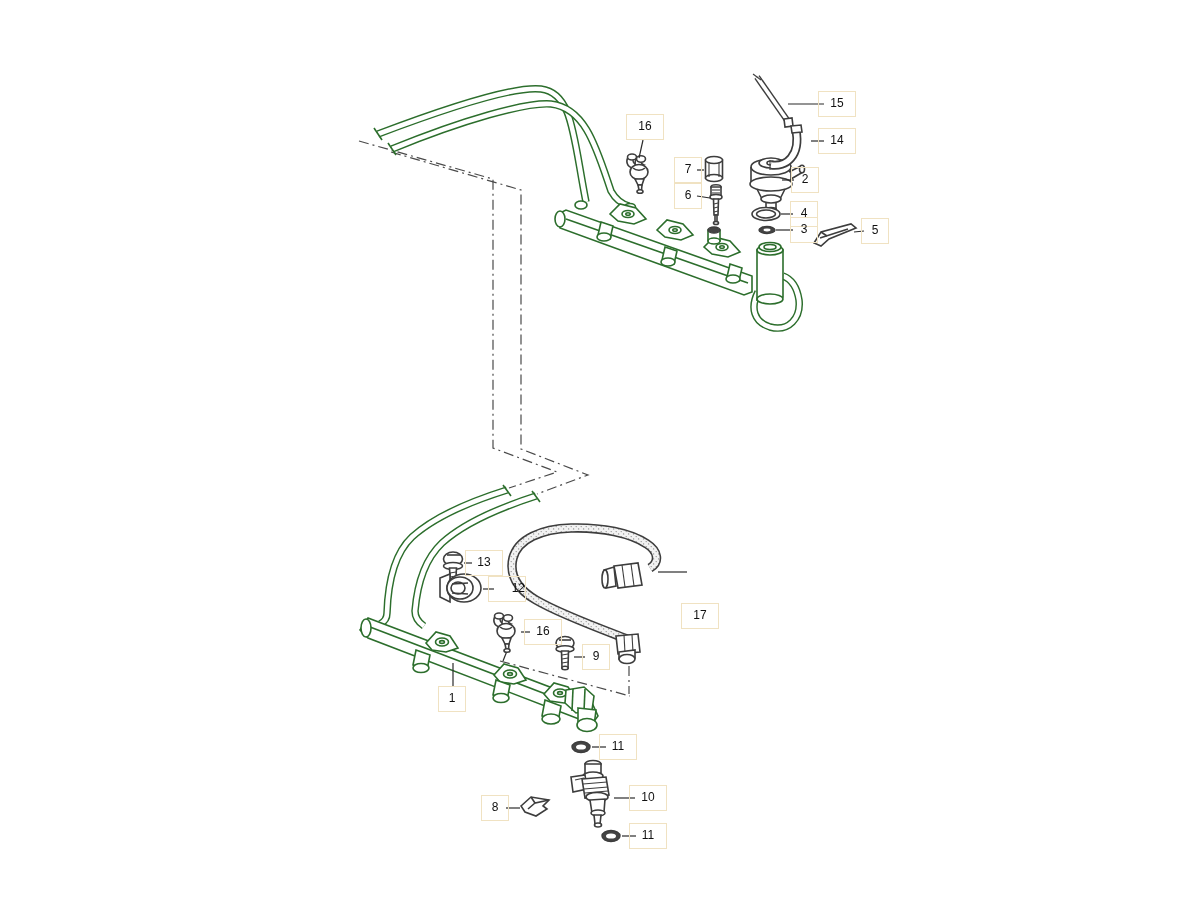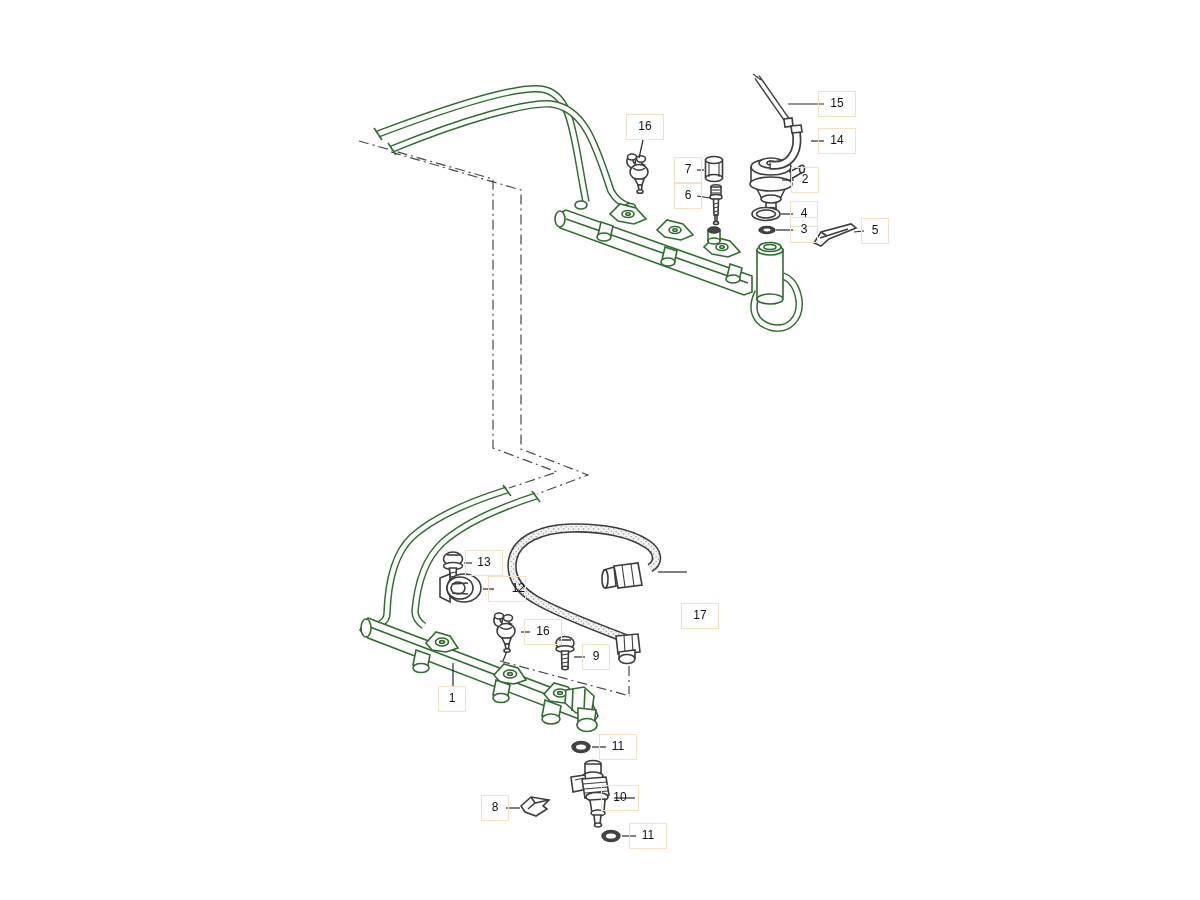--- a/index.html
+++ b/index.html
@@ -343,17 +343,17 @@
       <div class="callout" style="left: 875px; top: 231px; width: 26px;">5</div>
       <div class="callout" style="left: 837px; top: 104px; width: 36px;">15</div>
       <div class="callout" style="left: 837px; top: 141px; width: 36px;">14</div>
       <div class="callout" style="left: 484px; top: 563px; width: 36px;">13</div>
       <div class="callout" style="left: 507px; top: 589px; width: 36px; text-align: right;">12</div>
       <div class="callout" style="left: 543px; top: 632px; width: 36px;">16</div>
       <div class="callout" style="left: 596px; top: 657px; width: 26px;">9</div>
       <div class="callout" style="left: 700px; top: 572px; width: 36px; margin-top: 44px;">17</div>
       <div class="callout" style="left: 452px; top: 699px; width: 26px;">1</div>
       <div class="callout" style="left: 618px; top: 747px; width: 36px;">11</div>
-      <div class="callout" style="left: 620px; top: 798px; width: 36px;">10</div>
+      <div class="callout" style="left: 648px; top: 798px; width: 36px;">10</div>
       <div class="callout" style="left: 495px; top: 808px; width: 26px;">8</div>
       <div class="callout" style="left: 648px; top: 836px; width: 36px;">11</div>
     </div>
 </div>
 
 </body></html>

